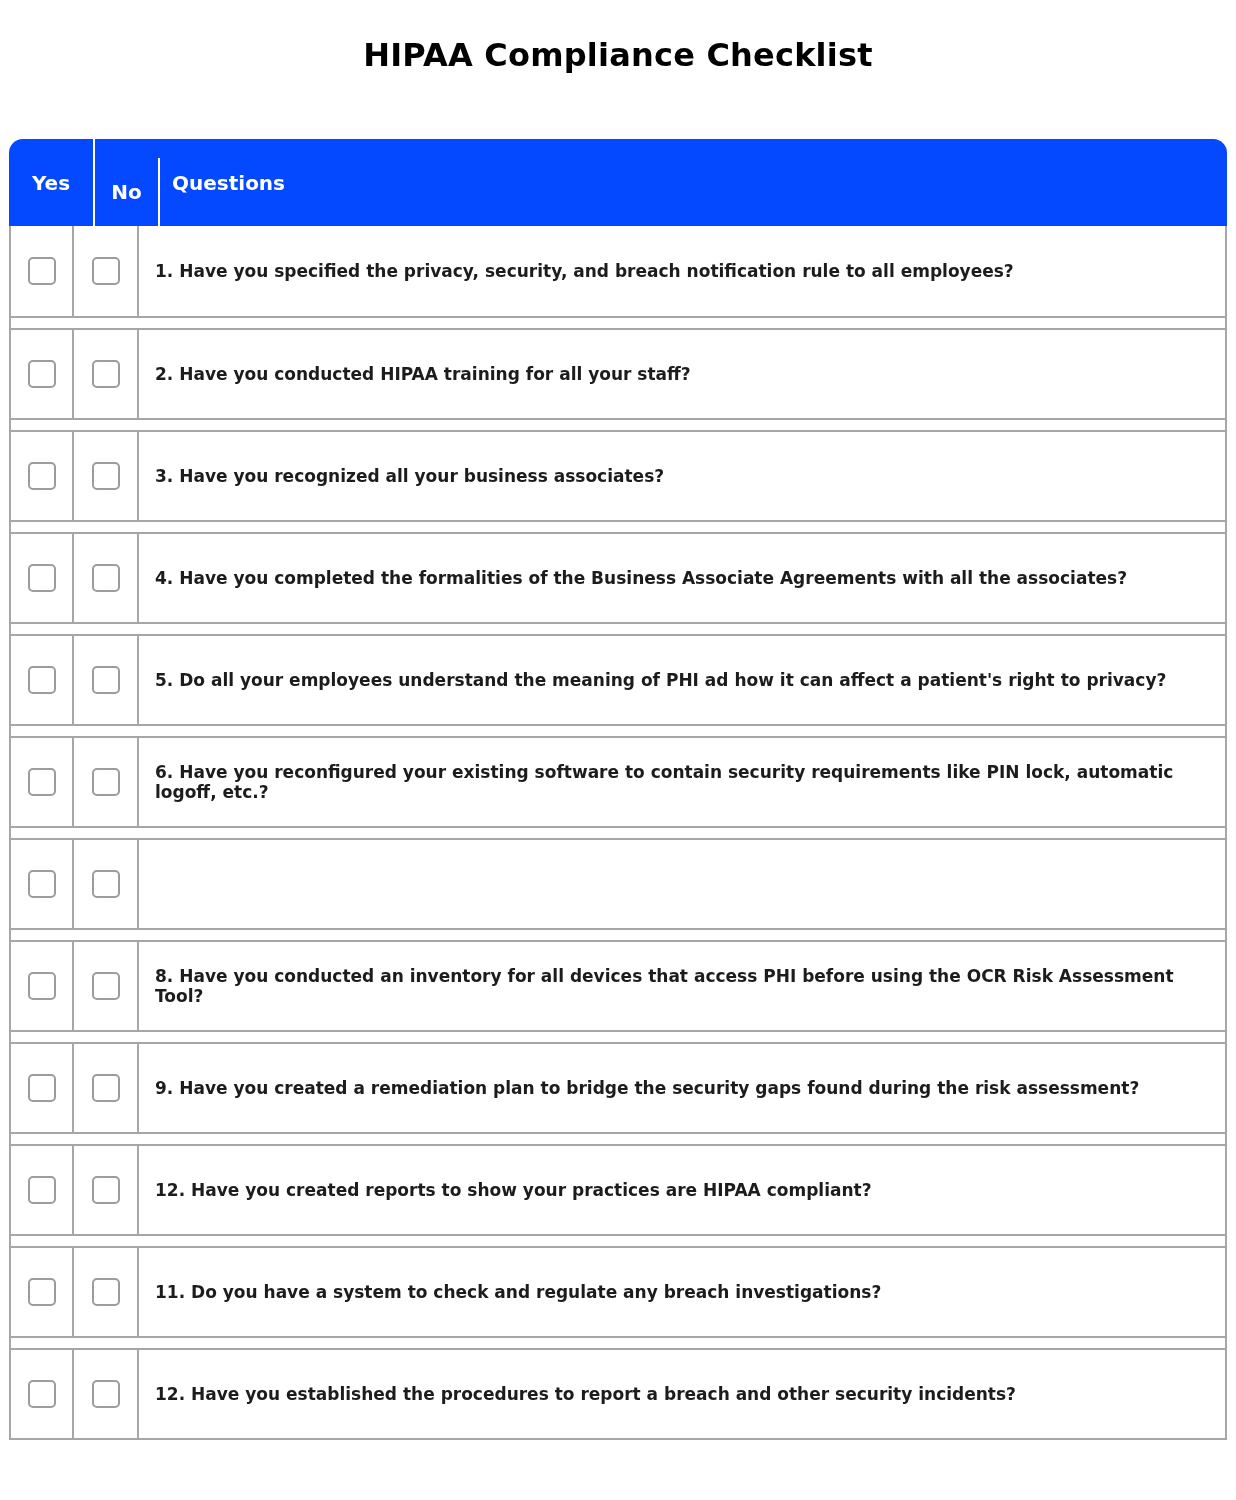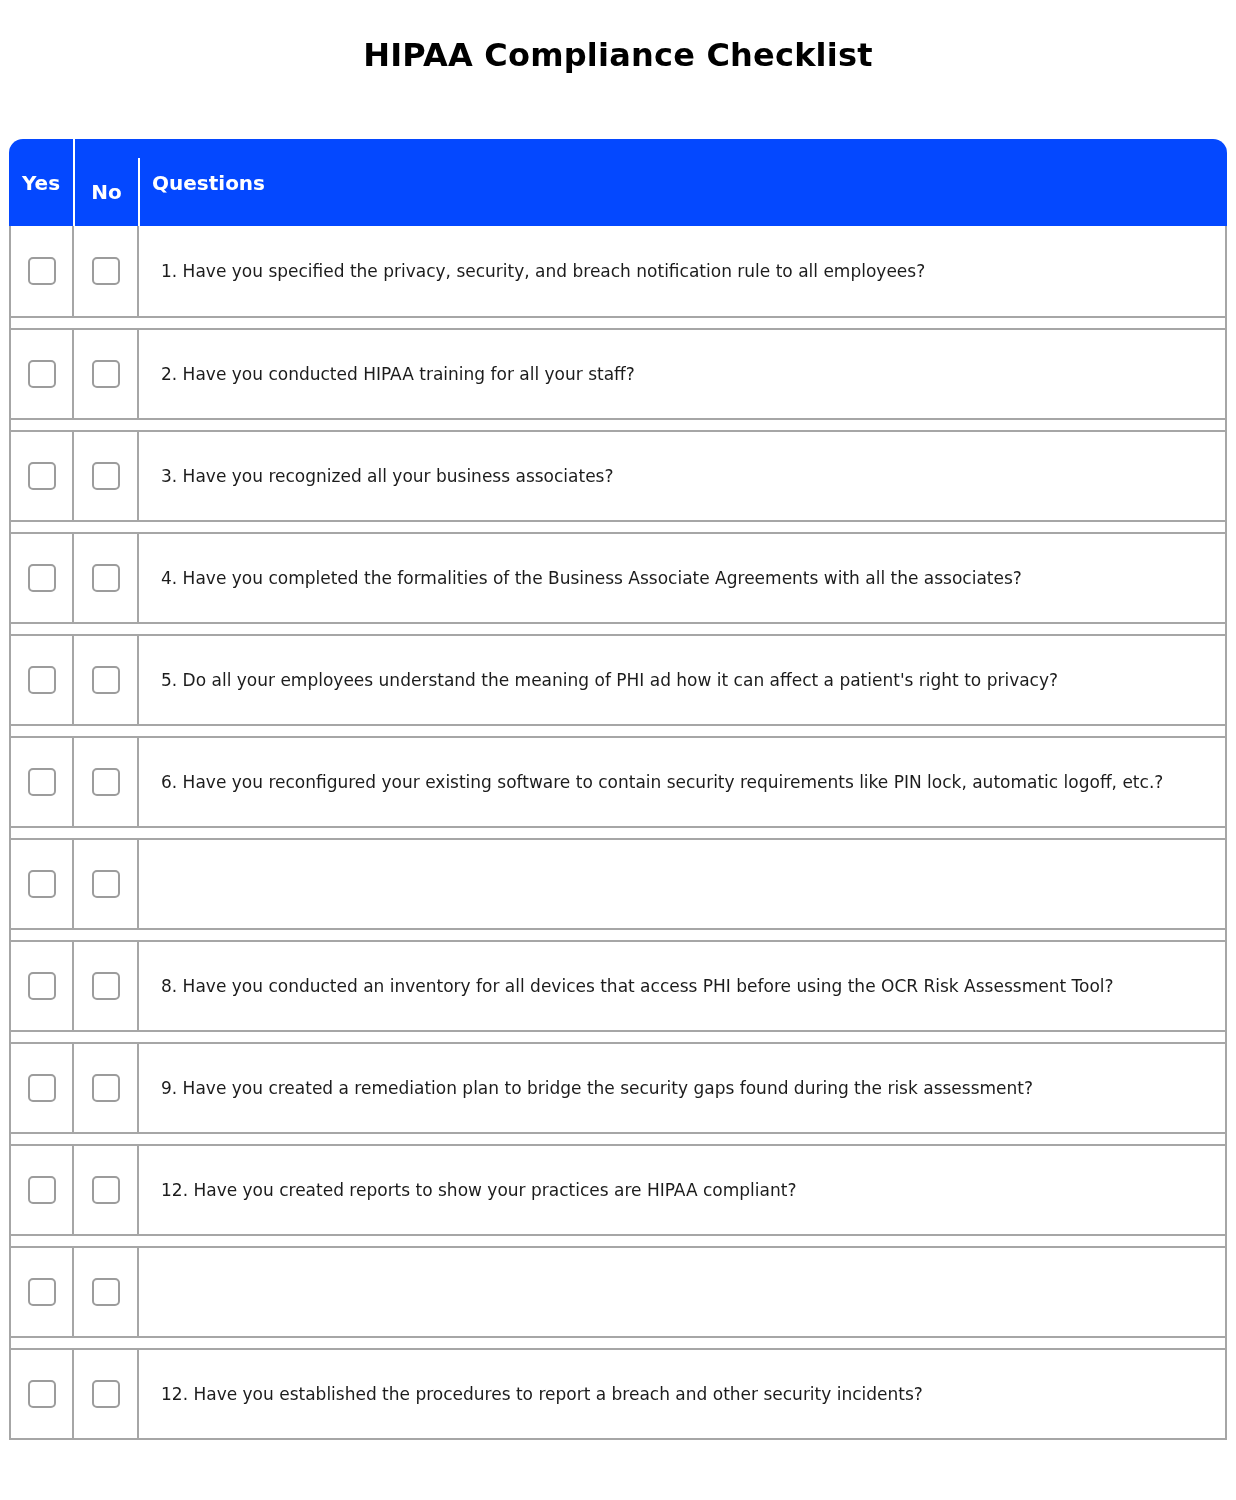--- a/index.html
+++ b/index.html
@@ -1,30 +1,30 @@
 <!DOCTYPE html>
 <html><head>
   <meta charset="utf-8">
   <style>
     html, body { margin: 0; padding: 0; background: #ffffff; }
     body { width: 1236px; height: 1500px; position: relative; font-family: "DejaVu Sans", sans-serif; color: #1a1a1a; }
     .title { position: absolute; top: 36px; left: 0; width: 1236px; text-align: center; font-size: 32px; font-weight: bold; color: #000; letter-spacing: 0.2px; }
     .table { position: absolute; left: 9px; top: 139px; width: 1218px; }
     .header { height: 87px; background: #0448ff; border-radius: 14px 14px 0 0; display: flex; color: #fff; font-weight: bold; font-size: 20px; position: relative; overflow: hidden; }
     .header .c { display: flex; align-items: center; box-sizing: border-box; }
-    .header .c-yes { width: 66px; justify-content: center; border-right: 2px solid #ffffff; }
+    .header .c-yes { width: 86px; justify-content: center; border-right: 2px solid #ffffff; }
     .header .c-no { width: 65px; justify-content: center; border-right: 2px solid #ffffff; margin-top: 19px; }
     .header .c-q { flex: 1; padding-left: 12px; }
     .row { box-sizing: border-box; height: 92px; display: flex; border: 2px solid #a6a6a6; border-top: none; background: #fff; }
     .row.gap-before { border-top: 2px solid #a6a6a6; }
     .gap { height: 10px; border-left: 2px solid #a6a6a6; border-right: 2px solid #a6a6a6; box-sizing: border-box; }
     .cell { box-sizing: border-box; display: flex; align-items: center; }
     .cell.cb { width: 65px; justify-content: center; border-right: 2px solid #a6a6a6; }
     .cell.cb.first { width: 63px; }
-    .cell.q { flex: 1; padding-left: 22px; font-size: 17px; color: #1c1c1c; }
+    .cell.q { flex: 1; padding-left: 16px; font-size: 17px; color: #1c1c1c; font-weight: bold; }
     .checkbox { width: 28px; height: 28px; border: 2px solid #9c9c9c; border-radius: 5px; box-sizing: border-box; background: #fff; cursor: pointer; }
   </style>
 </head>
 <body>
 
 <div class="title">HIPAA Compliance Checklist</div>
 
 <div class="table">
   <div class="header">
     <div class="c c-yes">Yes</div>
@@ -131,20 +131,21 @@
         <div class="cell q">12.  Have you created reports to show your practices are HIPAA compliant?</div>
       </div>
       <div class="gap"></div>
       <div class="row gap-before">
         <div class="cell cb first">
           <div class="checkbox"></div>
         </div>
         <div class="cell cb">
           <div class="checkbox"></div>
         </div>
+        <div class="cell q">11.  Do you have a system to check and regulate any breach investigations?</div>
       </div>
       <div class="gap"></div>
       <div class="row gap-before">
         <div class="cell cb first">
           <div class="checkbox"></div>
         </div>
         <div class="cell cb">
           <div class="checkbox"></div>
         </div>
         <div class="cell q">12.  Have you established the procedures to report a breach and other security incidents?</div>

